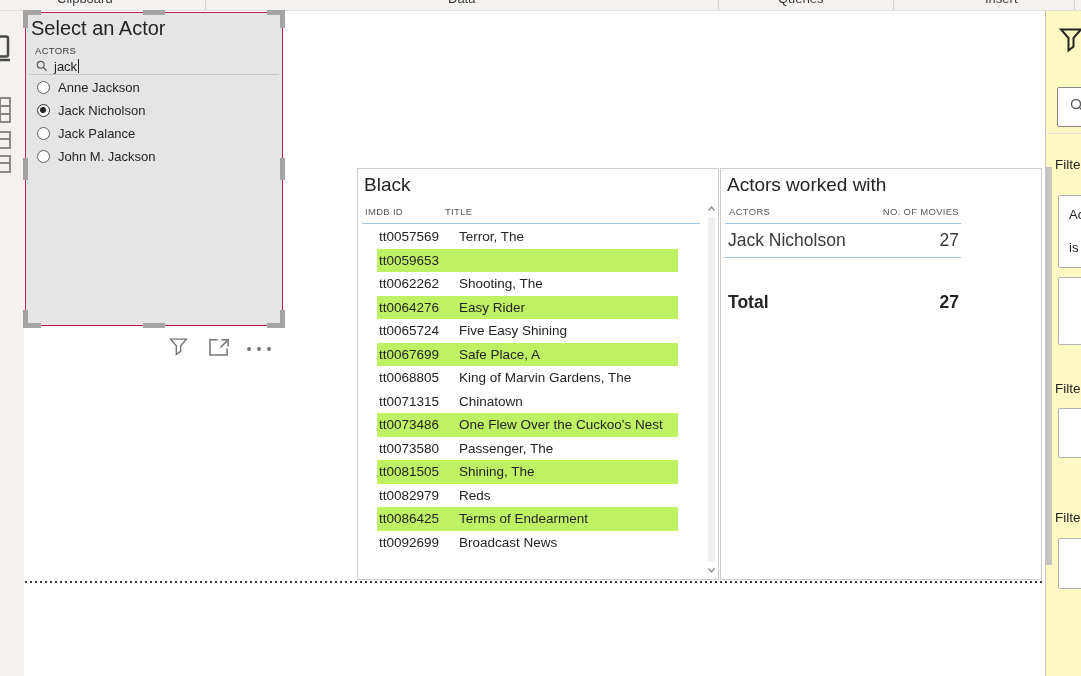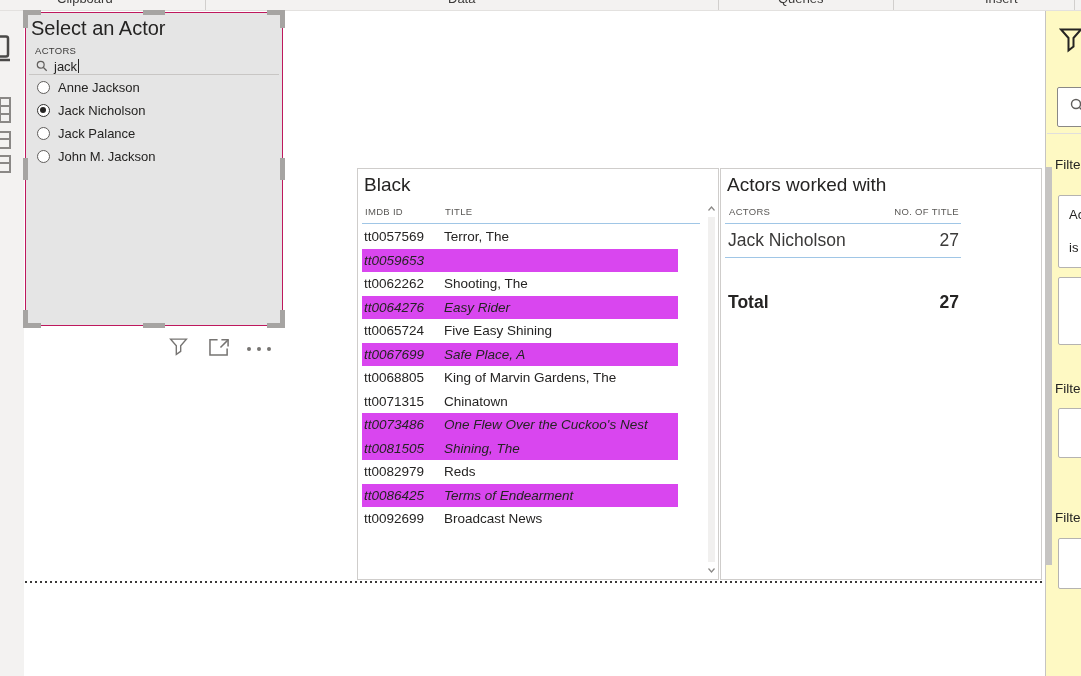--- a/index.html
+++ b/index.html
@@ -45,22 +45,22 @@
   .viz-toolbar .tbtn{position:absolute;cursor:pointer;}
   .dots{position:absolute;left:87px;top:12px;width:30px;height:6px;}
   .dots i{position:absolute;top:1px;width:4px;height:4px;border-radius:50%;background:#767472;}
   .dots i:nth-child(1){left:0;} .dots i:nth-child(2){left:10px;} .dots i:nth-child(3){left:20px;}
   
   .viz{position:absolute;background:#fff;border:1px solid #cfcdcb;}
   .viz-title{position:absolute;left:6px;top:3px;font-size:19px;line-height:25px;color:#252423;}
   .col-hdr{position:absolute;font-size:9.5px;letter-spacing:.3px;color:#5a5856;}
   .blue-line{position:absolute;height:1px;background:#a0c6e6;}
   .tbl-rows{position:absolute;left:4px;top:56px;width:316px;}
-  .tbl-row{display:flex;height:23.5px;align-items:center;font-size:13.5px;color:#252423;cursor:pointer;}
-  .tbl-row.row-even{background:#d946ef;font-style:italic;}
+  .tbl-row{display:flex;height:23.5px;align-items:center;font-size:13.5px;color:#252423;cursor:pointer;margin-left:15px;}
+  .tbl-row.row-even{background:#bef264;}
   .tbl-row .c0{flex:0 0 80px;padding-left:2px;}
   .tbl-row .c1{flex:1;white-space:nowrap;overflow:hidden;}
   .vscroll{position:absolute;right:2px;top:34px;bottom:3px;width:10px;}
   .vscroll .track{position:absolute;left:2px;top:14px;bottom:14px;width:7px;background:#f1f0ef;}
   .chev{position:absolute;left:1px;width:9px;height:8px;cursor:pointer;}
   .chev svg{display:block;}
   .chev-up{top:2px;} .chev-dn{bottom:2px;}
   .actors-row{position:absolute;left:7px;top:57px;width:231px;height:28px;display:flex;
               justify-content:space-between;align-items:center;font-size:17.5px;color:#3b3a39;cursor:pointer;}
   .actors-total{position:absolute;left:7px;top:91px;width:231px;height:28px;display:flex;
@@ -222,20 +222,24 @@
         <div class="tbl-row row-odd">
           <span class="c0">tt0071315</span>
           <span class="c1">Chinatown</span>
         </div>
 
         <div class="tbl-row row-even">
           <span class="c0">tt0073486</span>
           <span class="c1">One Flew Over the Cuckoo's Nest</span>
         </div>
 
+        <div class="tbl-row row-odd">
+          <span class="c0">tt0073580</span>
+          <span class="c1">Passenger, The</span>
+        </div>
 
         <div class="tbl-row row-even">
           <span class="c0">tt0081505</span>
           <span class="c1">Shining, The</span>
         </div>
 
         <div class="tbl-row row-odd">
           <span class="c0">tt0082979</span>
           <span class="c1">Reds</span>
         </div>
@@ -261,21 +265,21 @@
         <svg width="9" height="8" viewBox="0 0 9 8">
             <polyline points="1.5,2.5 4.5,6 7.5,2.5" fill="none" stroke="#8a8886" stroke-width="1.2"></polyline>
           </svg>
       </div>
     </div>
   </div>
 
   <div class="viz" style="left:720px;top:168px;width:320px;height:410px">
     <div class="viz-title">Actors worked with</div>
     <div class="col-hdr" style="left:8px;top:37px">ACTORS</div>
-    <div class="col-hdr" style="right:82px;top:37px">NO. OF TITLE</div>
+    <div class="col-hdr" style="right:82px;top:37px">NO. OF MOVIES</div>
     <div class="blue-line" style="left:4px;top:54px;width:236px"></div>
     <div class="actors-row">
       <span>Jack Nicholson</span>
       <span>27</span>
     </div>
     <div class="blue-line" style="left:4px;top:88px;width:236px"></div>
     <div class="actors-total">
       <span>Total</span>
       <span>27</span>
     </div>

